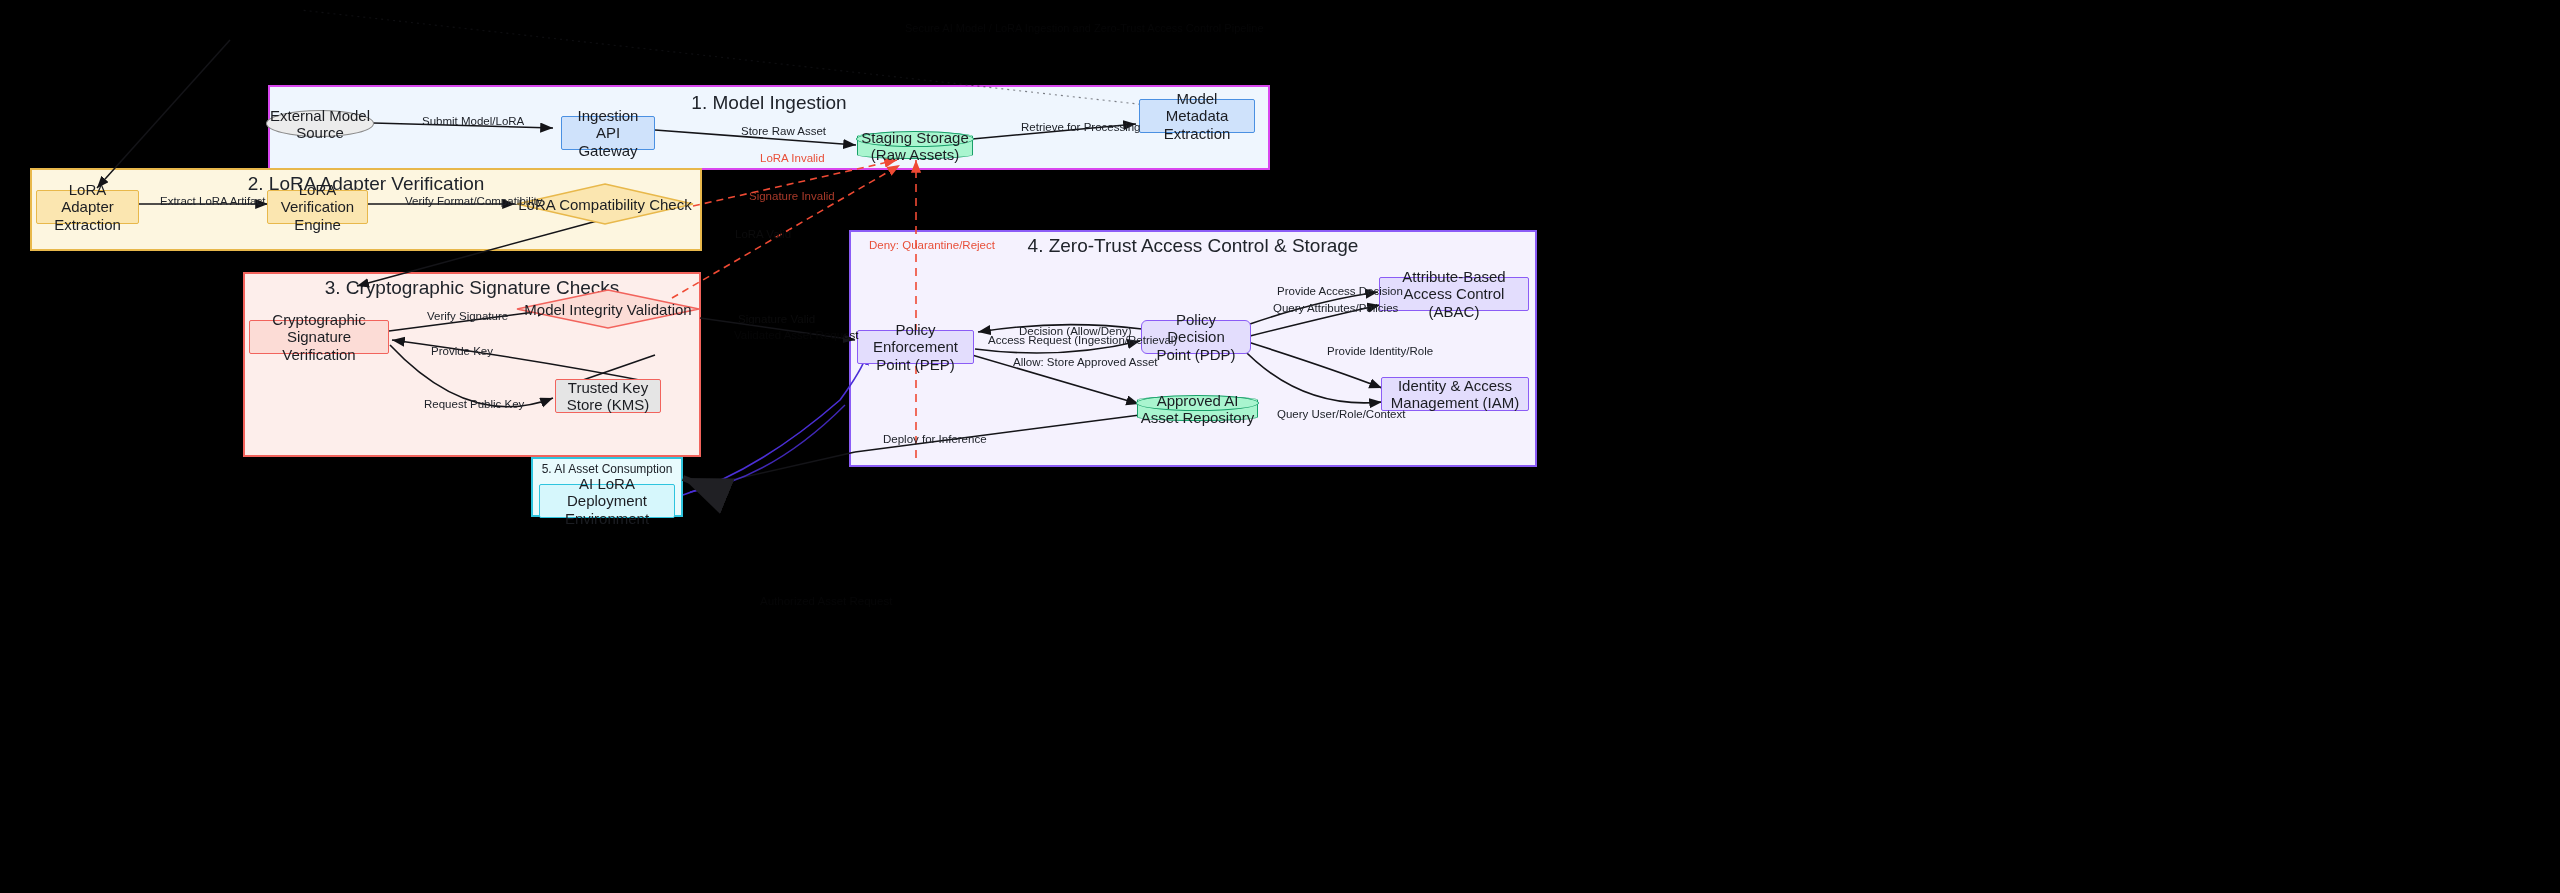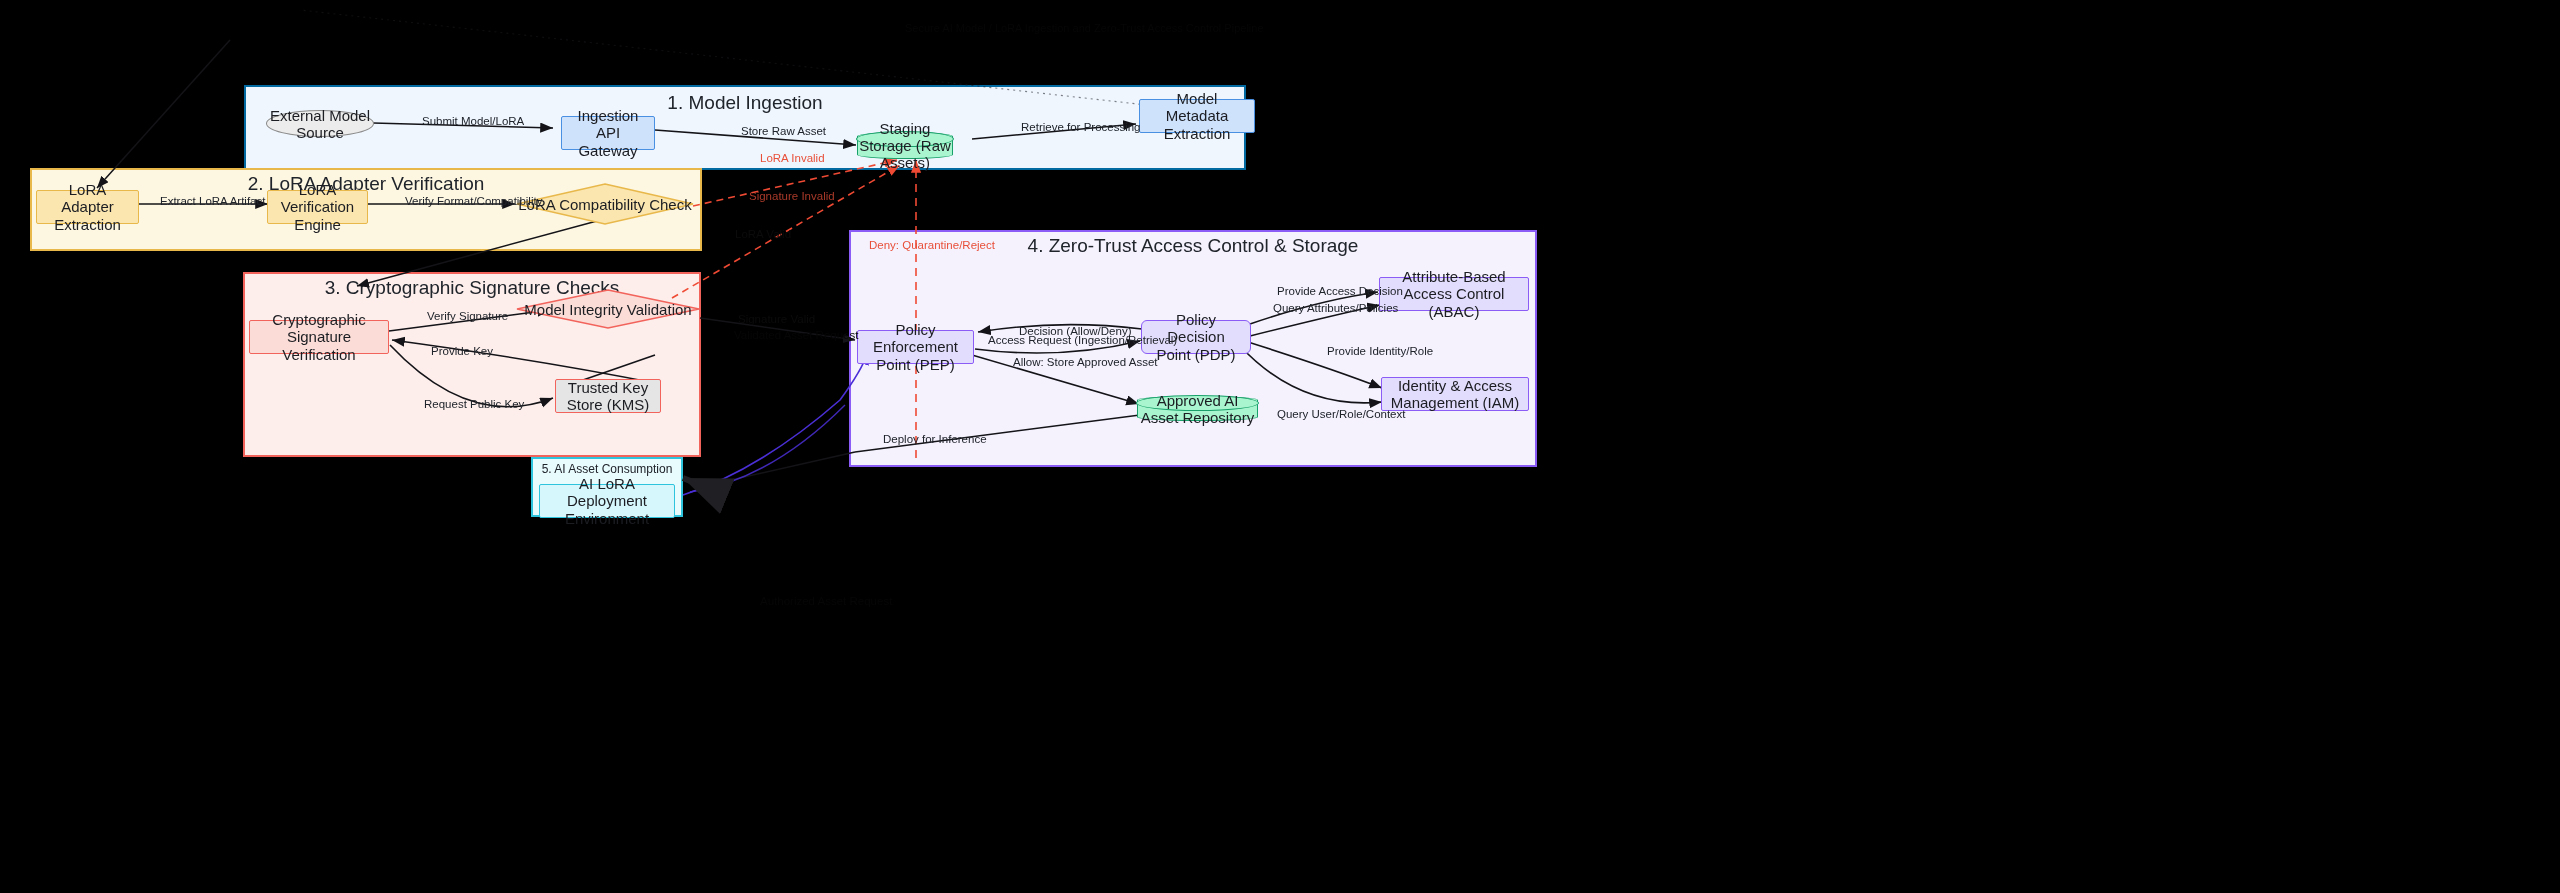--- a/index.html
+++ b/index.html
@@ -31,21 +31,21 @@
   .elabel{position:absolute;font-size:11.5px;color:#20242b;white-space:nowrap;background:transparent;}
   .elabel.red{color:#e8503a;}
   .elabel.faint{color:#0b0b0c;}
   .elabel.vfaint{color:#060607;}
 </style>
 </head>
 <body>
 
 <div id="stage">
 
-  <div class="sg" style="left:244px;top:85px;width:1002px;height:85px;background:#eff6fe;border:2px solid #0369a1;">
+  <div class="sg" style="left:268px;top:85px;width:1002px;height:85px;background:#eff6fe;border:2px solid #d946ef;">
     <div class="sg-title" style="top:5px;">1. Model Ingestion</div>
   </div>
 
   <div class="sg" style="left:30px;top:168px;width:672px;height:83px;background:#fdf6e0;border:2px solid #e8b84b;">
     <div class="sg-title" style="top:3px;">2. LoRA Adapter Verification</div>
   </div>
 
   <div class="sg" style="left:243px;top:272px;width:458px;height:185px;background:#fdeeeb;border:2px solid #f2635c;">
     <div class="sg-title" style="top:3px;">3. Cryptographic Signature Checks</div>
   </div>
@@ -118,21 +118,21 @@
   </svg>
 
   <div class="ellipse" style="left:266px;top:110px;width:108px;height:27px;">
     <span>External Model Source</span>
   </div>
 
   <div class="node rect" style="left:561px;top:116px;width:94px;height:26px;background:#cfe2fb;border-color:#4a90e2;">
     <span>Ingestion API Gateway</span>
   </div>
 
-  <div class="db" style="left:857px;top:132px;width:96px;height:27px;">
+  <div class="db" style="left:857px;top:132px;width:116px;height:27px;">
     <span>Staging Storage (Raw Assets)</span>
   </div>
 
   <div class="node rect" style="left:1139px;top:99px;width:116px;height:26px;background:#cfe2fb;border-color:#4a90e2;">
     <span>Model Metadata Extraction</span>
   </div>
 
   <div class="node rect" style="left:36px;top:190px;width:103px;height:28px;background:#fbe6b0;border-color:#e8b84b;">
     <span>LoRA Adapter Extraction</span>
   </div>

